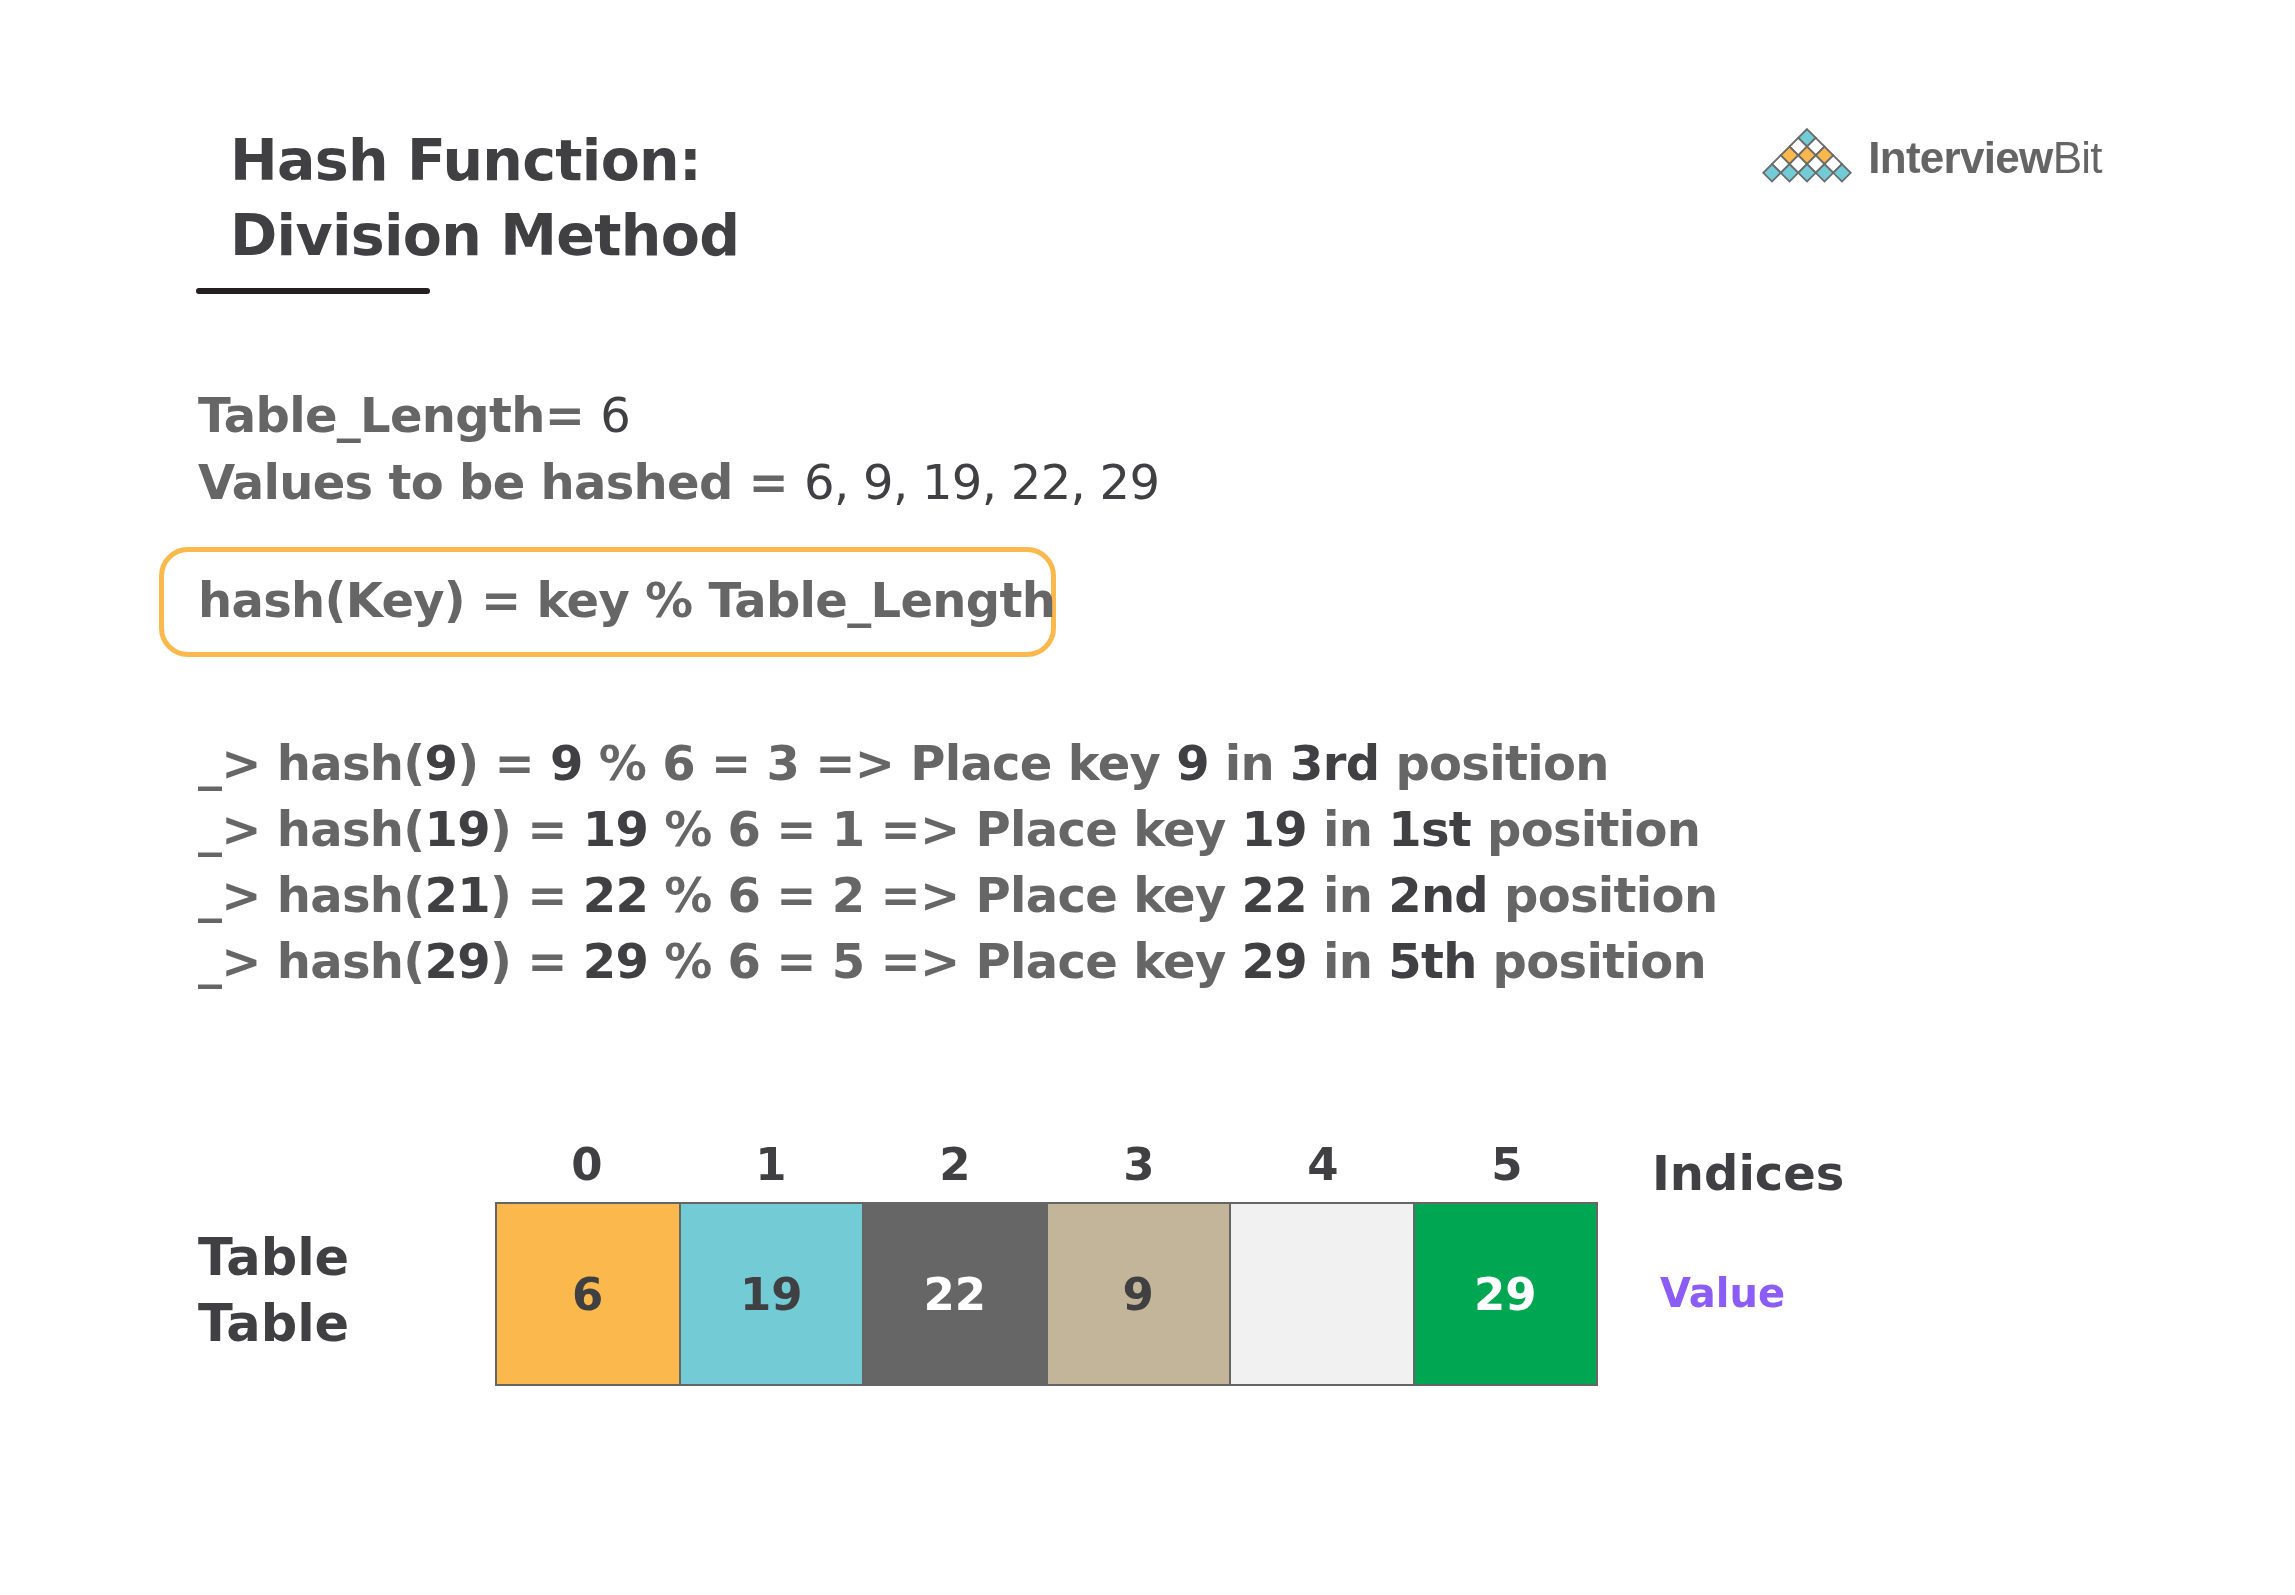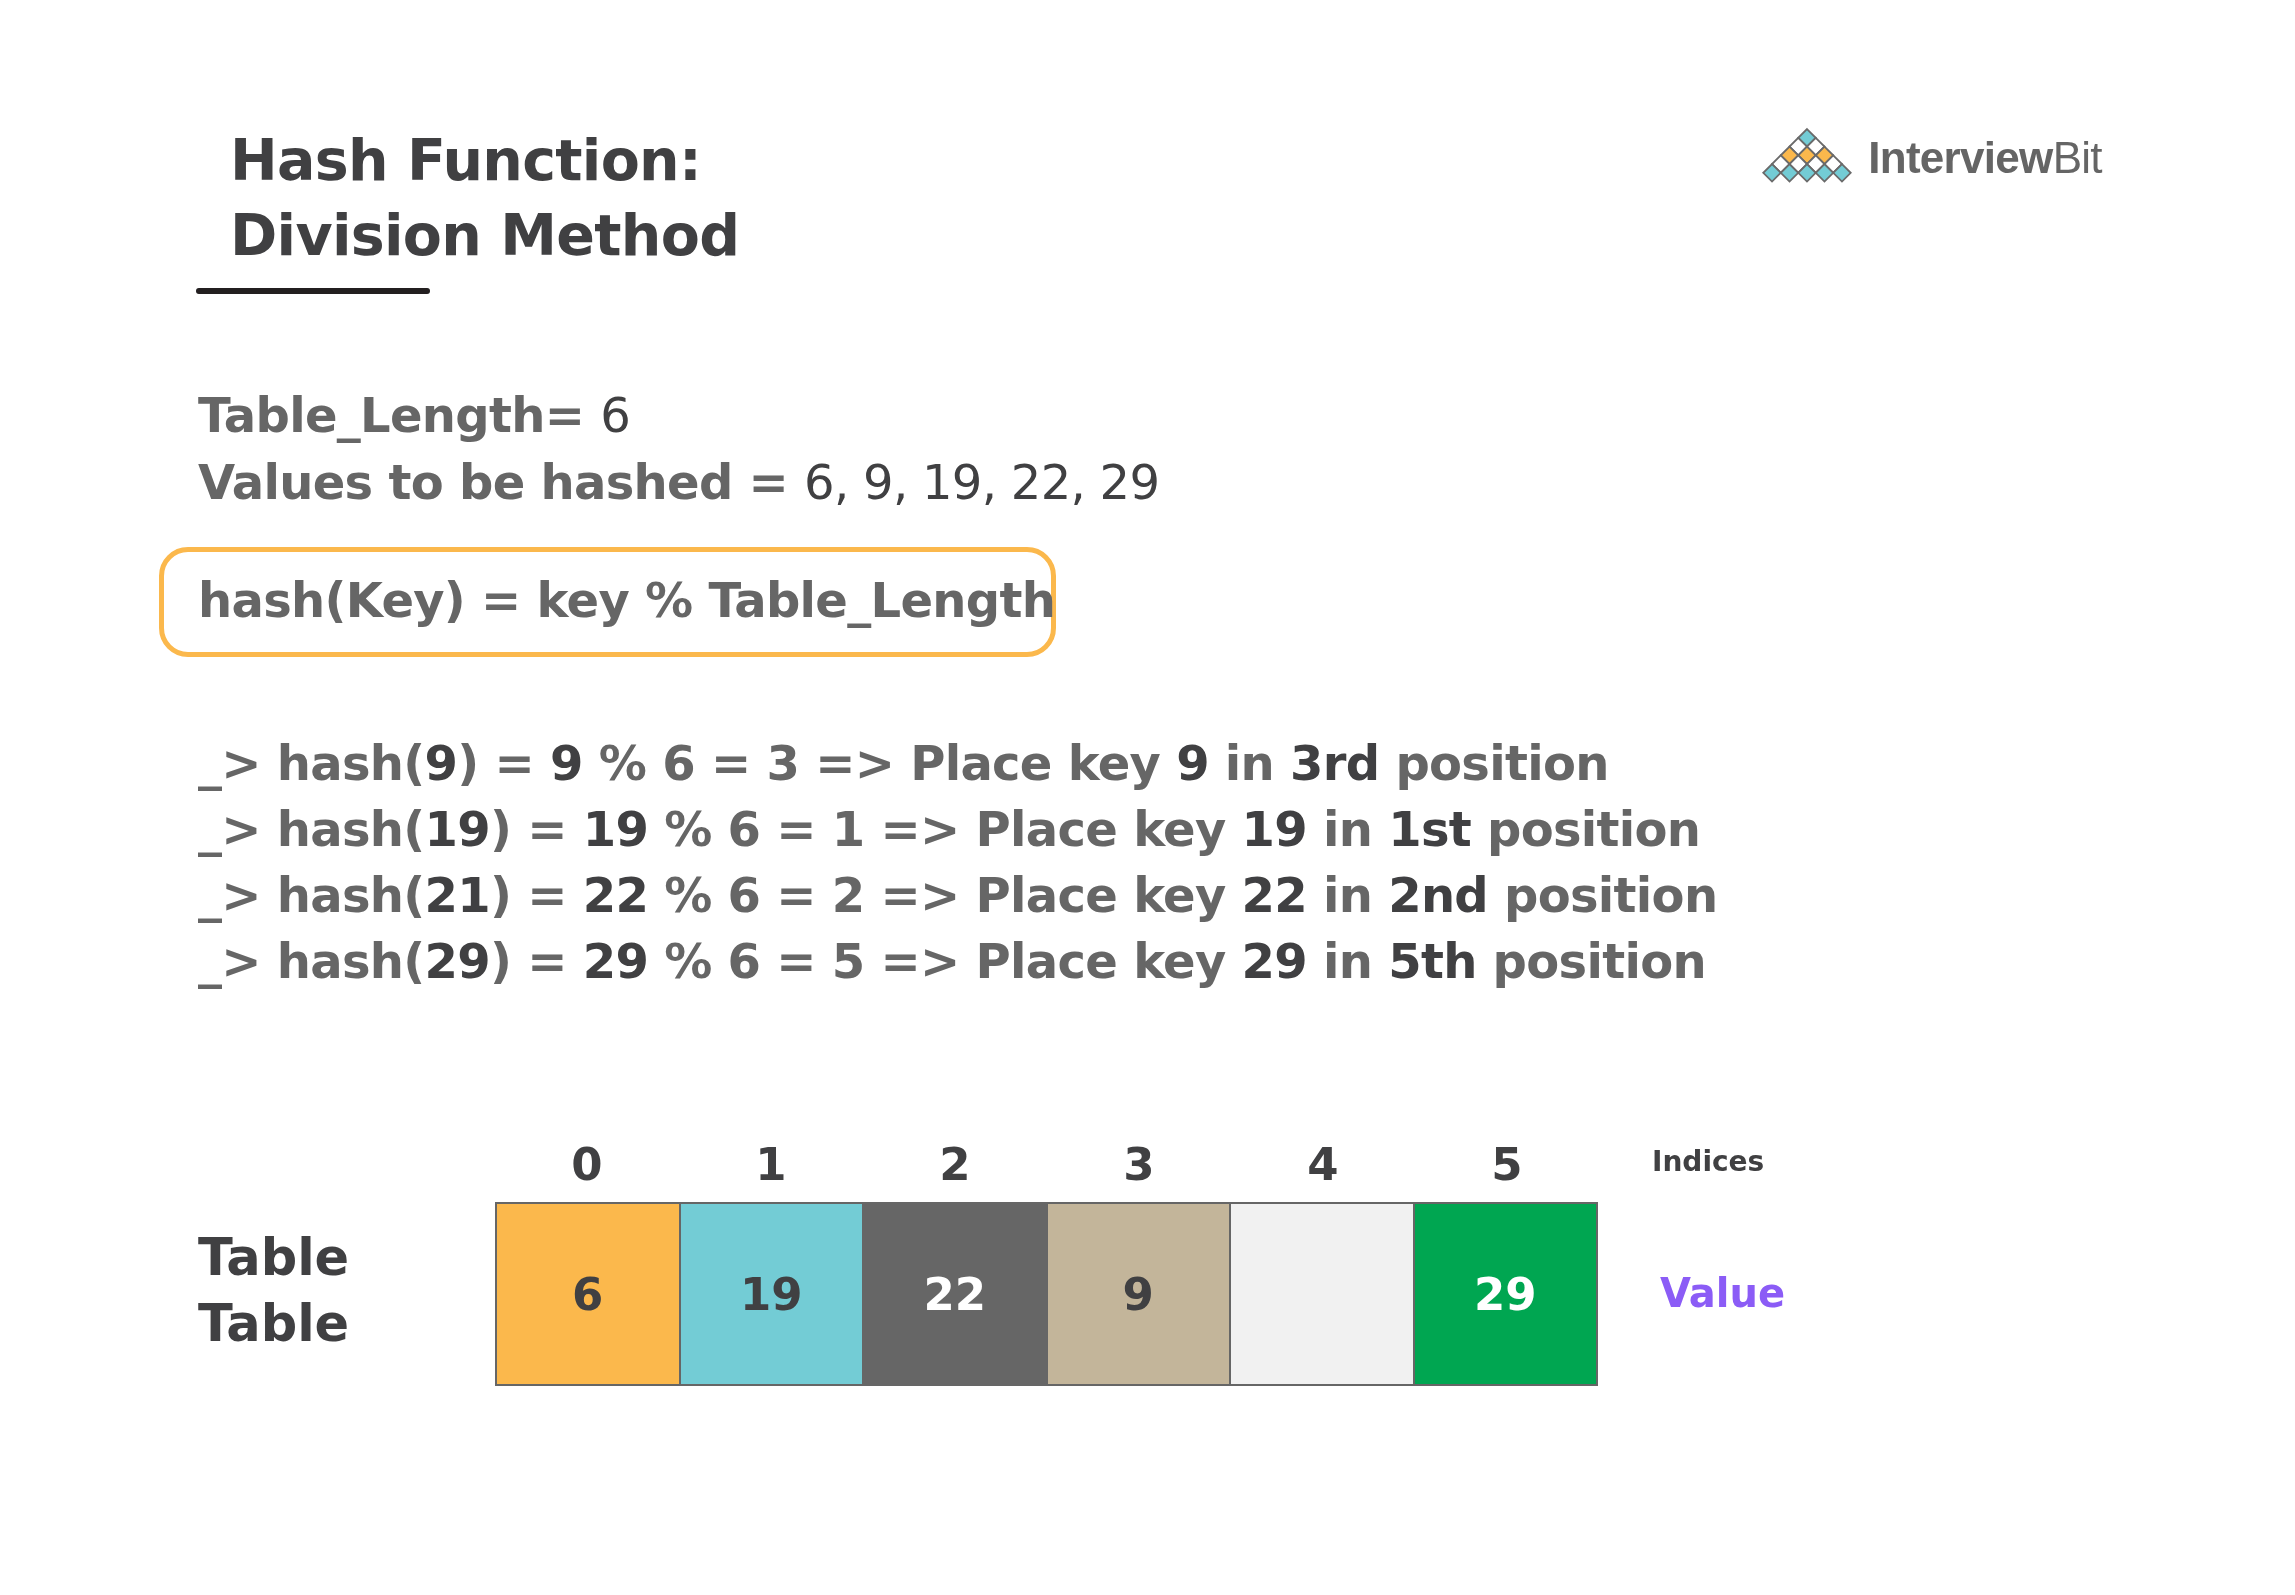--- a/index.html
+++ b/index.html
@@ -12,21 +12,21 @@
     .logo-text .bold { font-weight: bold; }
     .params { left: 198px; top: 382px; font-size: 48px; color: #666666; line-height: 67px; font-weight: bold; letter-spacing: -0.7px; }
     .params .val { color: #404042; font-weight: normal; }
     .formula-box { left: 159px; top: 547px; width: 897px; height: 110px; border: 5.1px solid #fbb84c; border-radius: 29px; box-sizing: border-box; }
     .formula-text { left: 198px; top: 572px; font-size: 48px; font-weight: bold; color: #666666; letter-spacing: -0.7px; }
     .steps { left: 198px; top: 730px; font-size: 48px; line-height: 66px; color: #666666; font-weight: bold; letter-spacing: -0.7px; }
     .steps .dark { color: #404042; }
     .steps .step { white-space: nowrap; }
     .indices { left: 495px; top: 1138px; display: flex; }
     .index { width: 184px; text-align: center; font-size: 45px; font-weight: bold; color: #404042; }
-    .indices-label { left: 1652px; top: 1145px; font-size: 28px; font-weight: bold; color: #404042; }
+    .indices-label { left: 1652px; top: 1145px; font-size: 48px; font-weight: bold; color: #404042; }
     .value-label { left: 1652px; top: 1270px; font-size: 40px; font-weight: bold; color: #8b5cf6; margin-left: 8px; }
     .ht-label { left: 198px; top: 1225px; font-size: 51px; font-weight: bold; color: #404042; line-height: 66px; }
     .table { left: 495px; top: 1202px; display: flex; border: 2.9px solid #666666; box-sizing: border-box; width: 1103px; height: 184px; }
     .cell { flex: 1; display: flex; align-items: center; justify-content: center; font-size: 45px; font-weight: bold; border-right: 2.9px solid #666666; box-sizing: border-box; }
     .cell:last-child { border-right: none; }
   </style>
 </head>
 <body>
 
 <div class="abs title">

